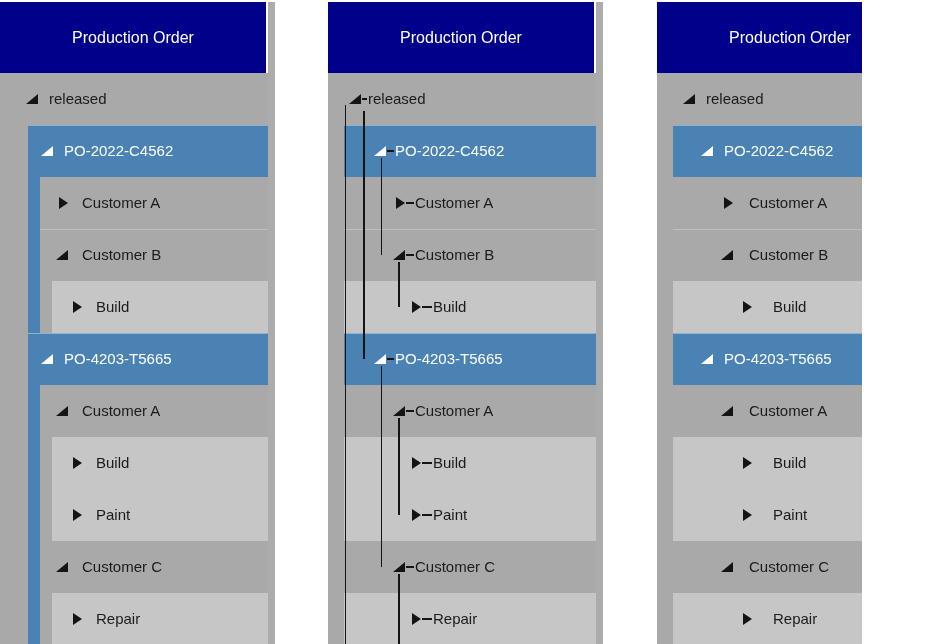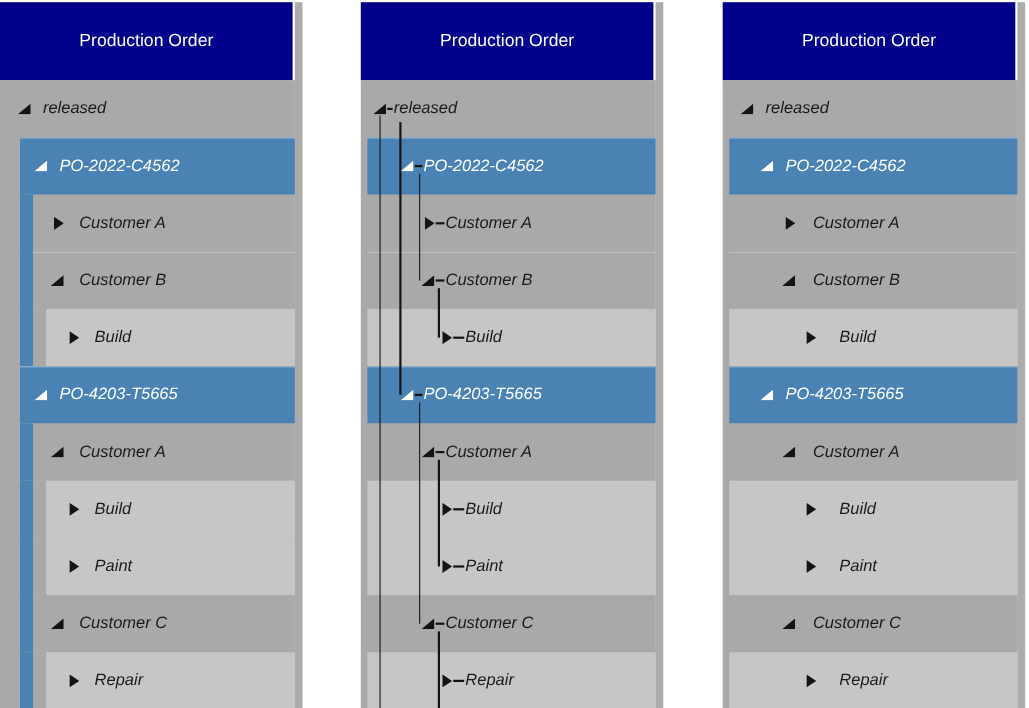--- a/index.html
+++ b/index.html
@@ -1,29 +1,29 @@
 <!DOCTYPE html>
 <html style="--header_bg: #00008B; --header_text: #FFFFFF; --row_base: #A9A9A9; --row_child: #C6C6C6; --row_selected: #4A82B4; --text: #1B1B1B; --text_selected: #FFFFFF; --line: #141414; --separator: #BFBFBF; --gutter: #ACACAC;"><head>
 <meta charset="utf-8">
 <style>
   html,body{margin:0;padding:0;background:#fff;}
-  .page{position:relative;width:935px;height:644px;background:#fff;overflow:hidden;
+  .page{position:relative;width:862px;height:644px;background:#fff;overflow:hidden;
         font-family:"Liberation Sans","DejaVu Sans",sans-serif;}
   .panel{position:absolute;top:0;width:276px;height:644px;}
   .panel:nth-of-type(1){left:0;}
   .panel:nth-of-type(2){left:328px;}
   .panel:nth-of-type(3){left:657px;}
   .panel-header{position:absolute;top:2px;left:0;width:266px;height:71px;
       display:flex;align-items:center;justify-content:center;
       background:var(--header_bg,#00008B);color:var(--header_text,#fff);
       font-size:16px;}
   .gutter{position:absolute;top:2px;left:268px;width:7px;height:642px;background:var(--gutter,#ACACAC);}
   .content{position:absolute;top:73px;left:0;width:268px;height:571px;
       background:var(--row_base,#A9A9A9);overflow:hidden;}
-  .row{position:absolute;left:6px;width:268px;height:52px;font-style:italic;}
+  .row{position:absolute;left:16px;width:268px;height:52px;}
   .sep{position:absolute;top:0;right:0;height:1px;background:var(--separator,#BFBFBF);}
   .hl{position:absolute;top:0;right:0;height:1px;background:rgba(255,255,255,.38);}
   .tri{position:absolute;z-index:2;background:var(--line,#141414);}
   .tri.exp{width:12px;height:10px;top:21px;clip-path:polygon(100% 0,100% 100%,0 100%);}
   .tri.col{width:9px;height:12px;top:20px;clip-path:polygon(0 0,100% 50%,0 100%);}
   .row.selected .tri{background:#fff;}
   .row-label{position:absolute;z-index:2;top:0;line-height:52px;font-size:15px;
       color:var(--text,#1B1B1B);white-space:nowrap;}
   .row.selected .row-label{color:var(--text_selected,#fff);}
   .dash{position:absolute;z-index:2;top:25px;height:2px;background:var(--line,#141414);}

